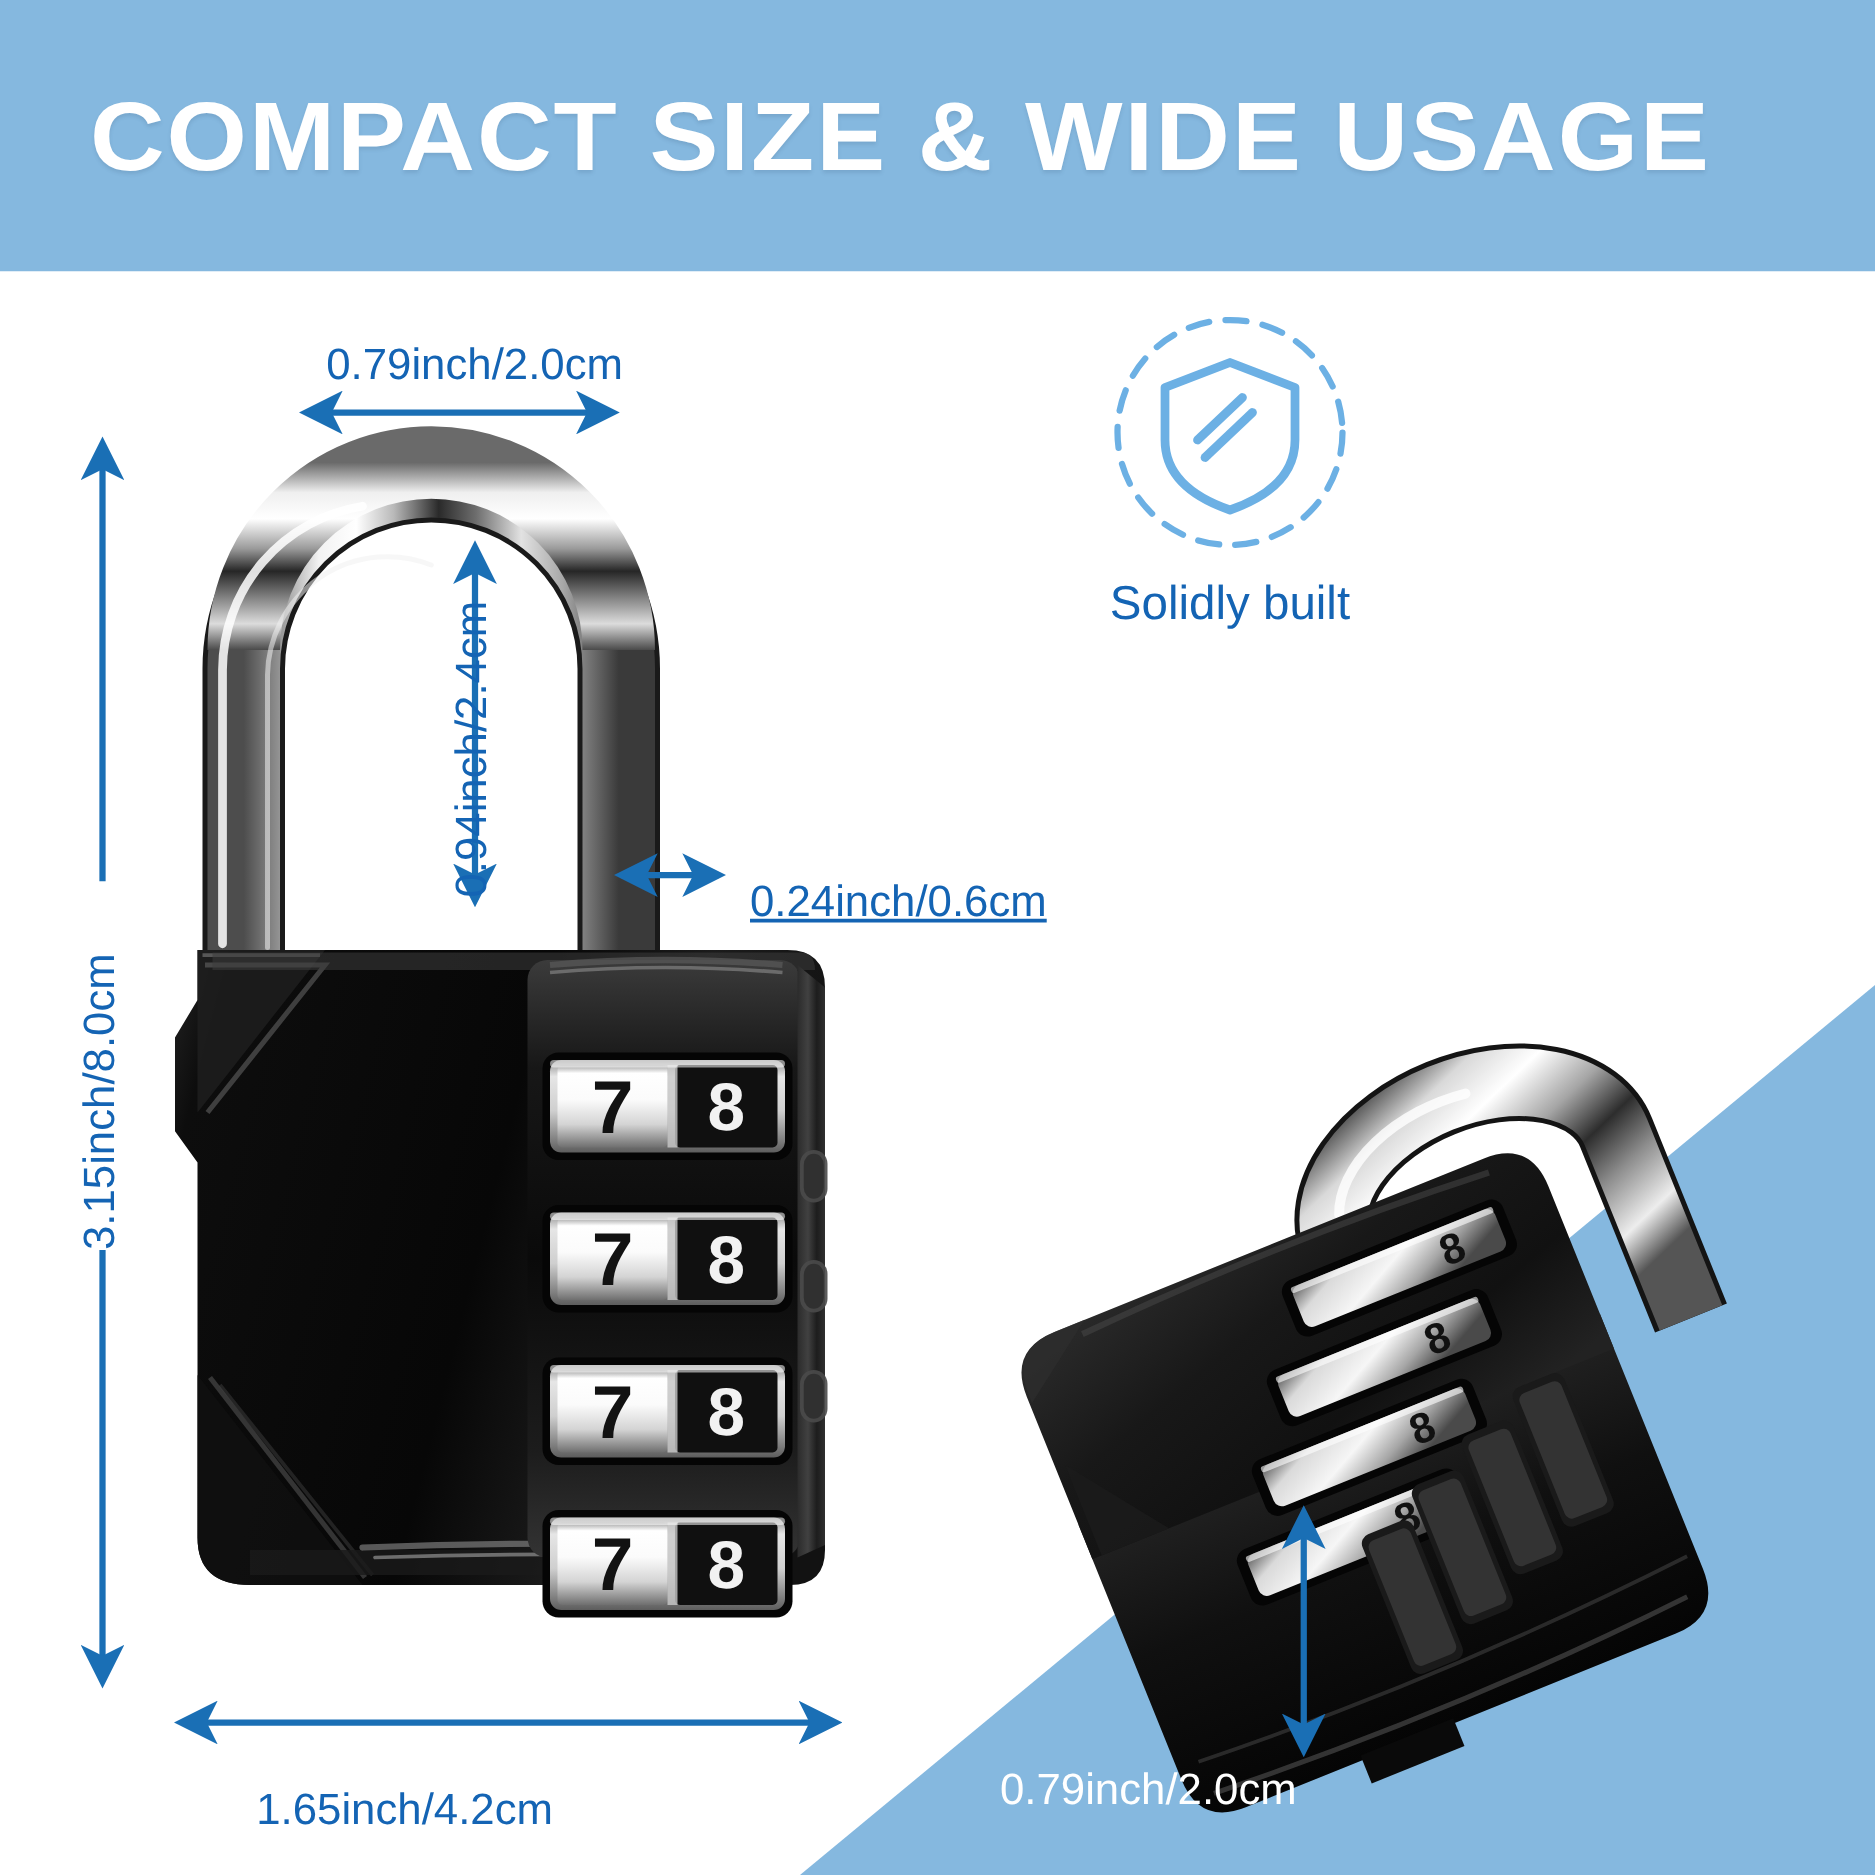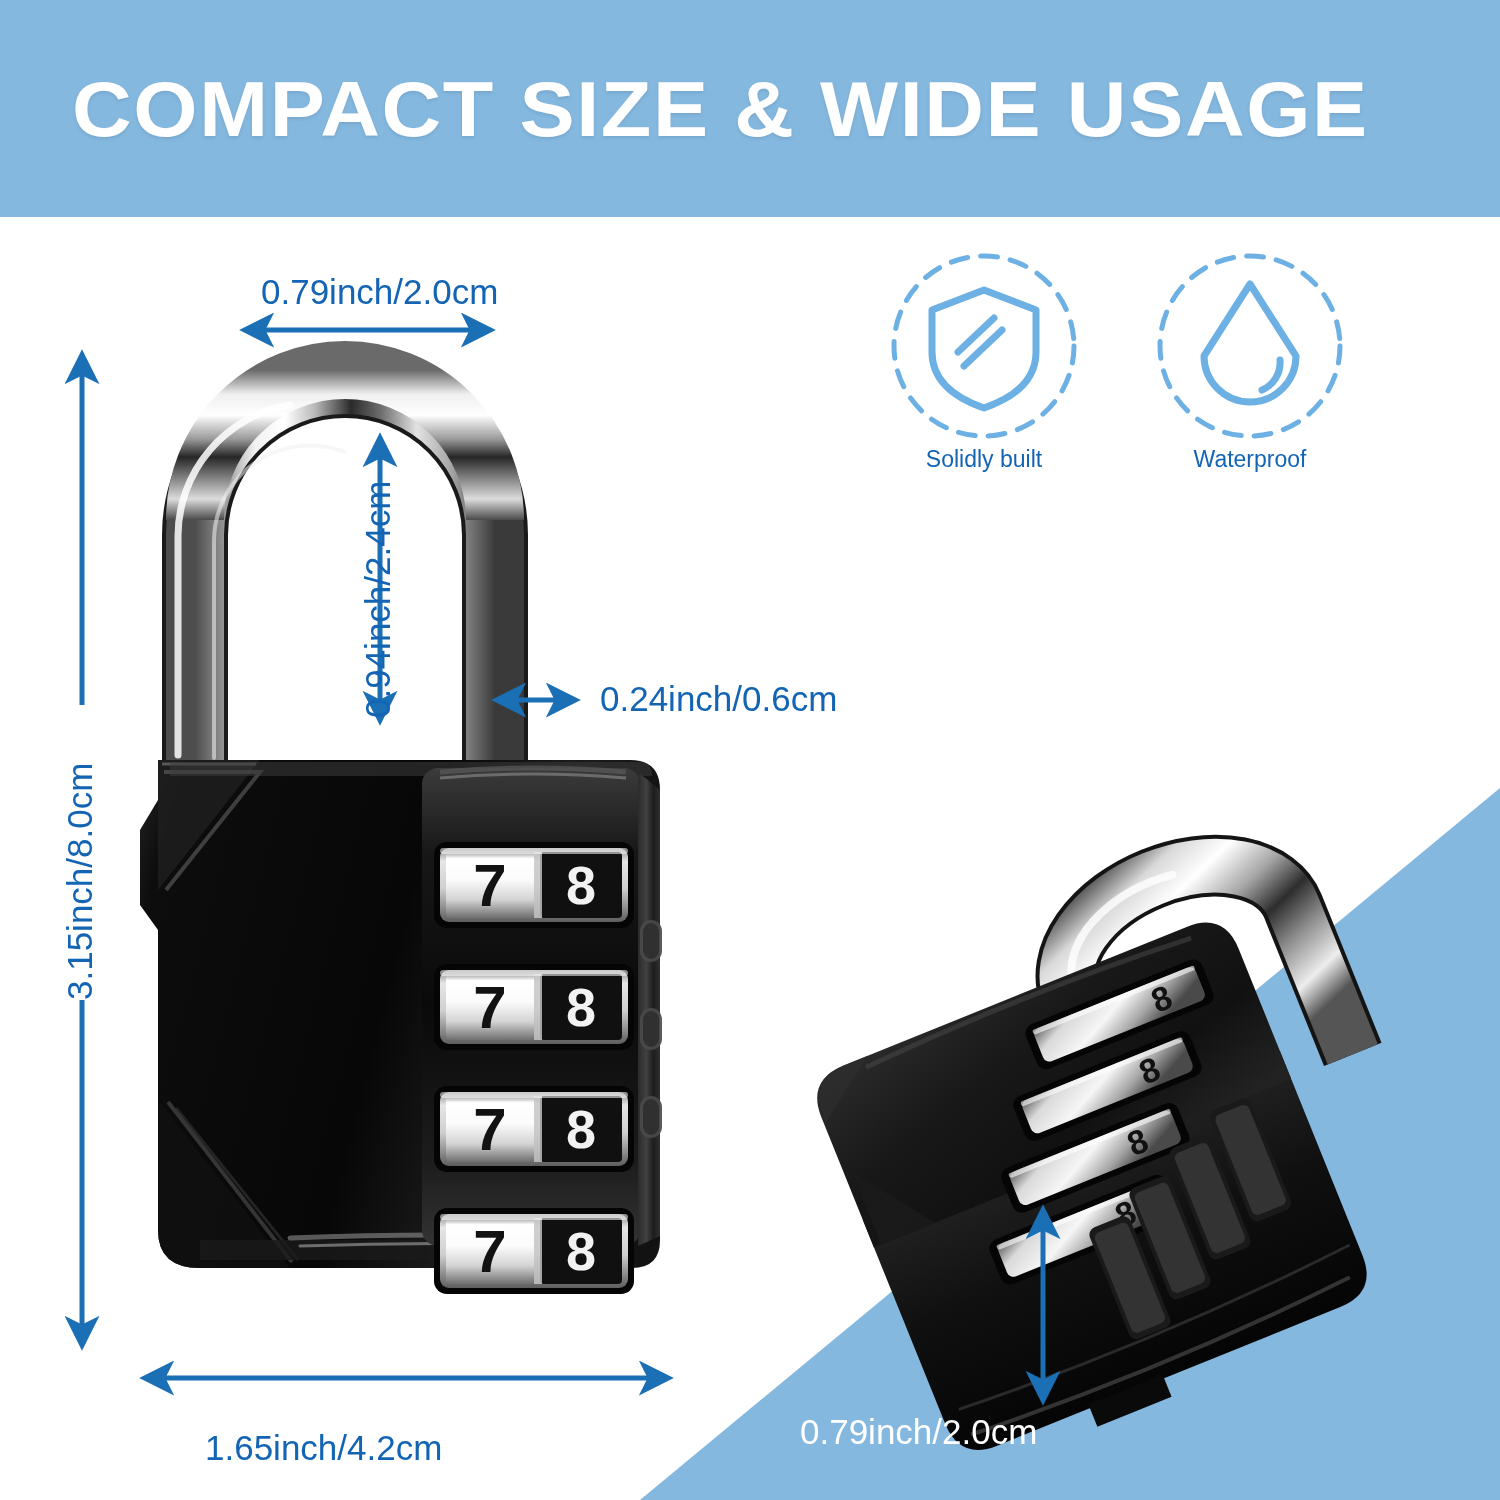--- a/index.html
+++ b/index.html
@@ -37,21 +37,21 @@
 
   
   .features{
     position:absolute;left:862px;top:248px;width:510px;height:540px;
     display:grid;grid-template-columns:1fr 1fr;grid-template-rows:1fr 1fr;
     column-gap:22px;row-gap:18px;
   }
   .feature{display:flex;flex-direction:column;align-items:center;}
   .feature-circle{width:196px;height:196px;position:relative;}
   .feature-label{
-    margin-top:4px;color:#1464b4;font-size:23px;white-space:nowrap;line-height:1;
+    margin-top:20px;color:#1464b4;font-size:38px;white-space:nowrap;line-height:1;
   }
 
   
   .dim{position:absolute;color:#1464b4;font-size:35px;white-space:nowrap;line-height:1;}
   .dim.vert{transform-origin:left top;}
   .dim.white{color:#ffffff;}
 
   
   .arrows{position:absolute;left:0;top:0;width:1500px;height:1500px;pointer-events:none;}
 
@@ -346,21 +346,21 @@
 
     <line x1="145" y1="1378" x2="668" y2="1378" stroke="#1a6fb5" stroke-width="5" marker-start="url(#ah)" marker-end="url(#ah)"></line>
 
     <line x1="1043" y1="1210" x2="1043" y2="1400" stroke="#1a6fb5" stroke-width="5" marker-start="url(#ahw)" marker-end="url(#ahw)"></line>
   </svg>
 
   <div class="dim" style="left:261px;top:274px;">0.79inch/2.0cm</div>
 
   <div class="dim vert" style="left:360px;top:718px;transform:rotate(-90deg);">0.94inch/2.4cm</div>
 
-  <div class="dim" style="left:600px;top:681px;">0.24inch/0.6cm</div>
+  <div class="dim" style="left:600px;top:704px;text-decoration:underline;">0.24inch/0.6cm</div>
 
   <div class="dim vert" style="left:62px;top:1000px;transform:rotate(-90deg);">3.15inch/8.0cm</div>
 
   <div class="dim" style="left:205px;top:1430px;">1.65inch/4.2cm</div>
 
   <div class="dim white" style="left:800px;top:1414px;">0.79inch/2.0cm</div>
 
   <div class="features">
 
     <div class="feature">
@@ -370,26 +370,16 @@
           <path d="M 98 42 L 150 62 L 150 104 Q 150 142 98 160 Q 46 142 46 104 L 46 62 Z" fill="none" stroke="#6cb0e4" stroke-width="7" stroke-linejoin="round"></path>
           <line x1="72" y1="104" x2="108" y2="70" stroke="#6cb0e4" stroke-width="7" stroke-linecap="round"></line>
           <line x1="78" y1="118" x2="116" y2="82" stroke="#6cb0e4" stroke-width="7" stroke-linecap="round"></line>
         </svg>
       </div>
       <div class="feature-label">Solidly built</div>
     </div>
 
 
 
-    <div class="feature">
-      <div class="feature-circle">
-        <svg viewBox="0 0 196 196" width="196" height="196">
-          <circle cx="98" cy="98" r="90" fill="none" stroke="#6cb0e4" stroke-width="5" stroke-dasharray="17 13" stroke-linecap="round"></circle>
-          <path d="M 98 36 L 144 108 A 46 46 0 1 1 52 108 Z" fill="none" stroke="#6cb0e4" stroke-width="7" stroke-linejoin="round"></path>
-          <path d="M 128 112 A 30 30 0 0 1 110 142" fill="none" stroke="#6cb0e4" stroke-width="7" stroke-linecap="round"></path>
-        </svg>
-      </div>
-      <div class="feature-label">Waterproof</div>
-    </div>
 
   </div>
 
 </div>
 
 </body></html>

